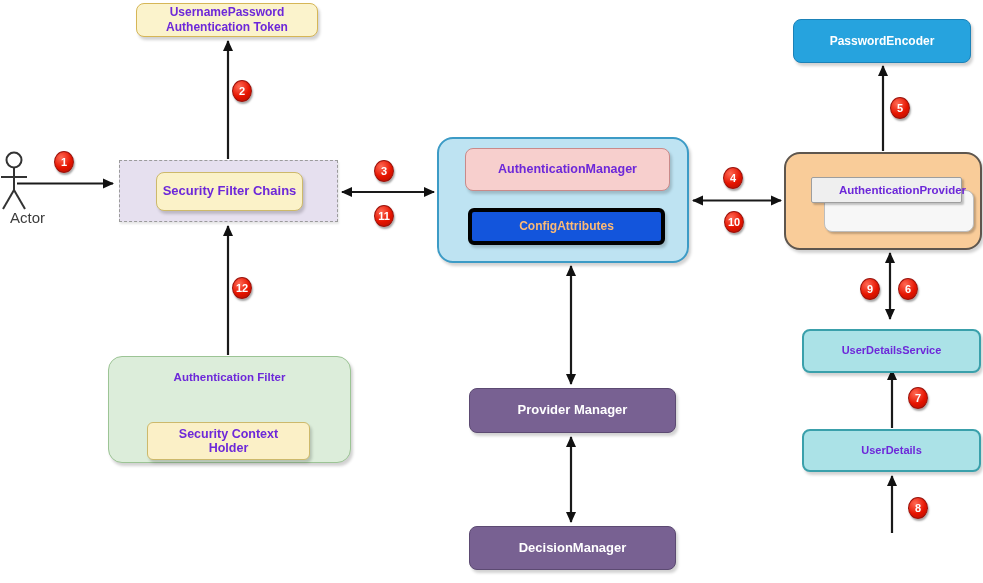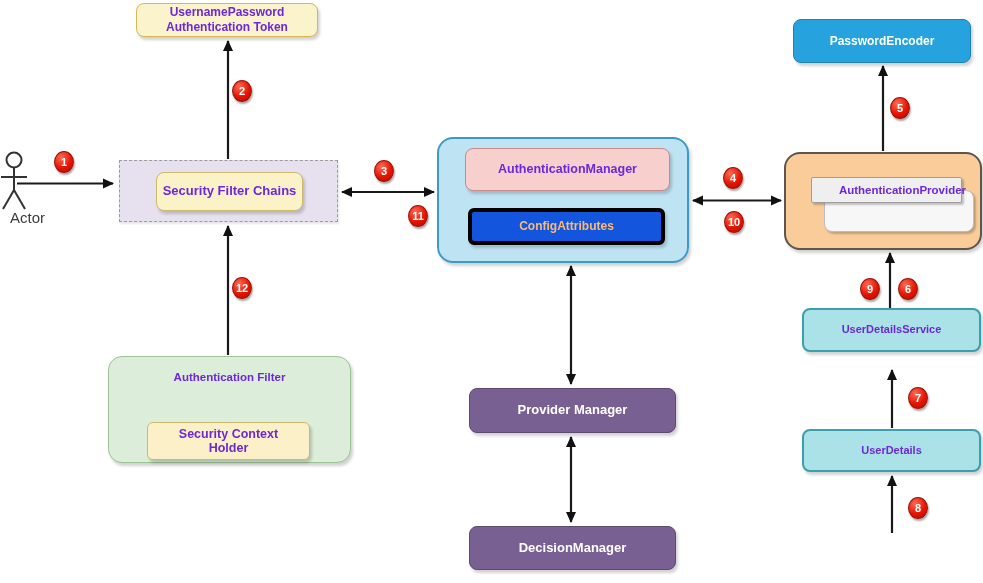--- a/index.html
+++ b/index.html
@@ -22,21 +22,21 @@
   
   .bluebox{left:437px;top:137px;width:252px;height:126px;background:#BEE3F2;border:2px solid #3C9BC6;border-radius:16px;}
   .authmgr{left:465px;top:148px;width:205px;height:43px;background:#F7CFCD;border:1px solid #C98A8A;border-radius:8px;font-size:12.5px;}
   .cfgattr{left:468px;top:208px;width:197px;height:37px;background:#1355DC;border:4px solid #000000;border-radius:6px;font-size:12px;color:#fdba74;}
   
   .pwenc{left:793px;top:19px;width:178px;height:44px;background:#26A3DE;border:1px solid #1B82B8;border-radius:8px;font-size:12px;color:#fff;}
   .orangebox{left:784px;top:152px;width:198px;height:98px;background:#F9CC99;border:2px solid #5E564E;border-radius:16px;}
   .backcard{left:824px;top:190px;width:150px;height:42px;background:#F7F7F7;border:1px solid #BDBDBD;border-radius:8px;box-shadow:2px 2px 2px rgba(0,0,0,0.22);}
   .authprov{left:811px;top:177px;width:151px;height:26px;background:#EFEFEF;border:1px solid #9E9E9E;border-radius:2px;font-size:11.5px;box-shadow:2px 2px 2px rgba(0,0,0,0.22);padding-left:32px;}
   .cyan{background:#ABE2E7;border:2px solid #3AA0AB;border-radius:8px;font-size:11px;}
-  .uds{left:802px;top:308px;width:179px;height:44px;}
+  .uds{left:802px;top:329px;width:179px;height:44px;}
   .ud{left:802px;top:429px;width:179px;height:43px;}
   .usr{left:803px;top:535px;width:178px;height:43px;}
   
   .greenbox{left:108px;top:356px;width:243px;height:107px;background:#DCEDDA;border:1px solid #9CC495;border-radius:14px;justify-content:flex-start;padding-top:13px;font-size:11.5px;}
   .sch{left:147px;top:400px;width:163px;height:38px;background:#FBF0C7;border:1px solid #CDB96B;border-radius:6px;font-size:12.5px;line-height:1.15;margin-top:22px;}
   
   .purple{background:#786192;border:1px solid #5C4A72;border-radius:8px;font-size:13px;color:#fff;}
   .pm{left:469px;top:388px;width:207px;height:45px;}
   .dm{left:469px;top:526px;width:207px;height:44px;}
   
@@ -138,16 +138,16 @@
   <div class="badge" style="left:54px;top:151px;">1</div>
   <div class="badge" style="left:232px;top:80px;">2</div>
   <div class="badge" style="left:374px;top:160px;">3</div>
   <div class="badge" style="left:723px;top:167px;">4</div>
   <div class="badge" style="left:890px;top:97px;">5</div>
   <div class="badge" style="left:898px;top:278px;">6</div>
   <div class="badge" style="left:908px;top:387px;">7</div>
   <div class="badge" style="left:908px;top:497px;">8</div>
   <div class="badge" style="left:860px;top:278px;">9</div>
   <div class="badge" style="left:724px;top:211px;text-align:center;">10</div>
-  <div class="badge" style="left:374px;top:205px;margin-left:34px;">11</div>
+  <div class="badge" style="left:374px;top:205px;">11</div>
   <div class="badge" style="left:232px;top:277px;">12</div>
 
 </div>
 
 </body></html>

